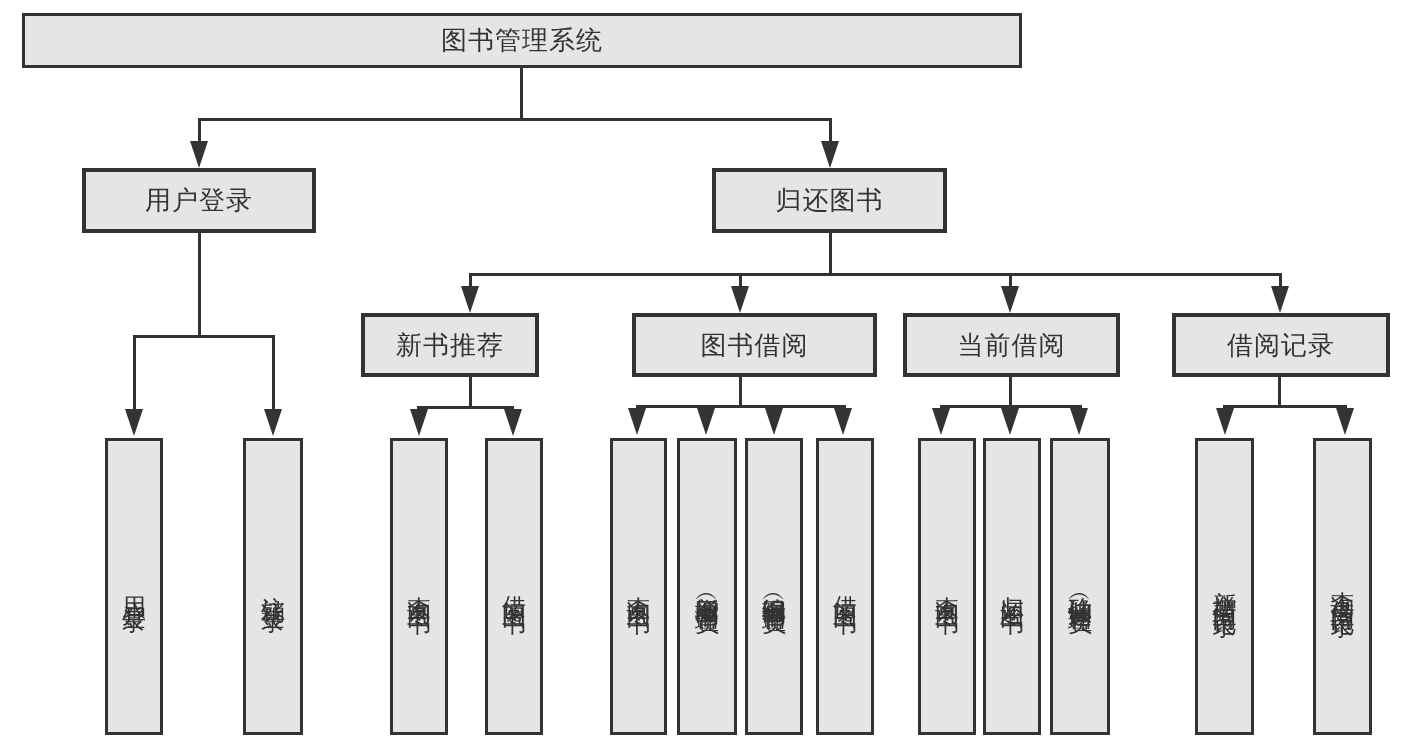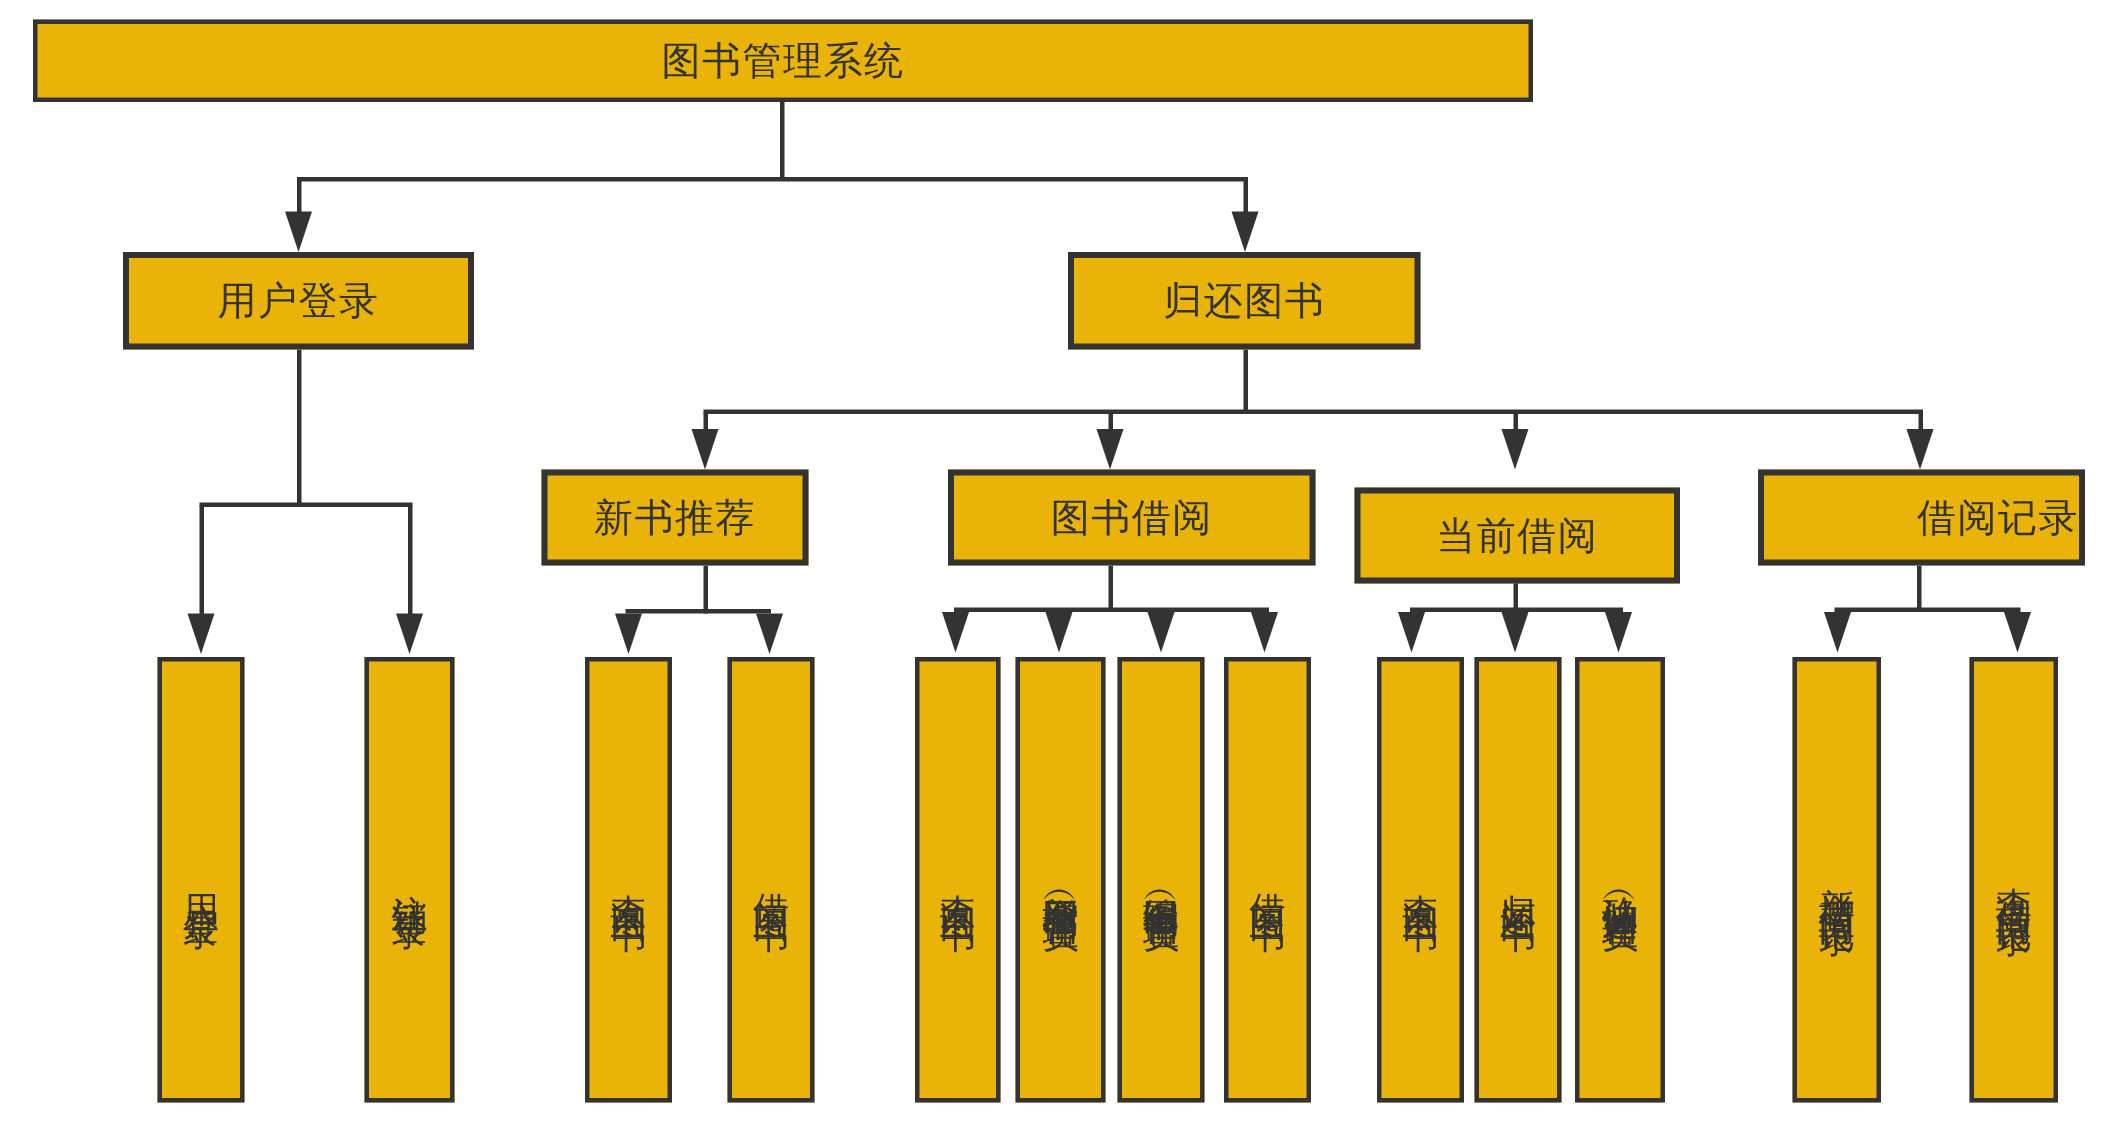--- a/index.html
+++ b/index.html
@@ -5,21 +5,21 @@
 <style>
   html, body { margin:0; padding:0; background:#ffffff; }
   .canvas {
     position:relative; width:1405px; height:747px;
     background:#ffffff; overflow:hidden;
     font-family:"DejaVu Sans", sans-serif;
     color:#333333;
   }
   .node {
     position:absolute; box-sizing:border-box;
-    background:#eab308; border:3px solid #333333;
+    background:#e5e5e5; border:3px solid #333333;
     display:flex; align-items:center; justify-content:center;
     overflow:hidden;
   }
   .node.lv { border-width:4px; }
   .node .hlabel {
     font-size:26px; letter-spacing:1px; color:#333333; white-space:nowrap;
   }
   .node .vlabel {
     writing-mode:vertical-rl; text-orientation:mixed;
     font-size:24px; letter-spacing:5px; color:#333333; white-space:nowrap;
@@ -102,24 +102,24 @@
   <div class="node lv" style="left:712px; top:168px; width:235px; height:65px;">
     <span class="hlabel">归还图书</span>
   </div>
 
   <div class="node lv" style="left:361px; top:313px; width:178px; height:64px;">
     <span class="hlabel">新书推荐</span>
   </div>
   <div class="node lv" style="left:632px; top:313px; width:245px; height:64px;">
     <span class="hlabel">图书借阅</span>
   </div>
-  <div class="node lv" style="left:903px; top:313px; width:217px; height:64px;margin-top:12px;">
+  <div class="node lv" style="left:903px; top:313px; width:217px; height:64px;">
     <span class="hlabel">当前借阅</span>
   </div>
-  <div class="node lv" style="left:1172px; top:313px; width:218px; height:64px;justify-content:flex-end;">
+  <div class="node lv" style="left:1172px; top:313px; width:218px; height:64px;">
     <span class="hlabel">借阅记录</span>
   </div>
 
   <div class="node" style="left:105px; top:438px; width:58px; height:297px;">
     <span class="vlabel">用户登录</span>
   </div>
   <div class="node" style="left:243px; top:438px; width:60px; height:297px;">
     <span class="vlabel">注销登录</span>
   </div>
 

